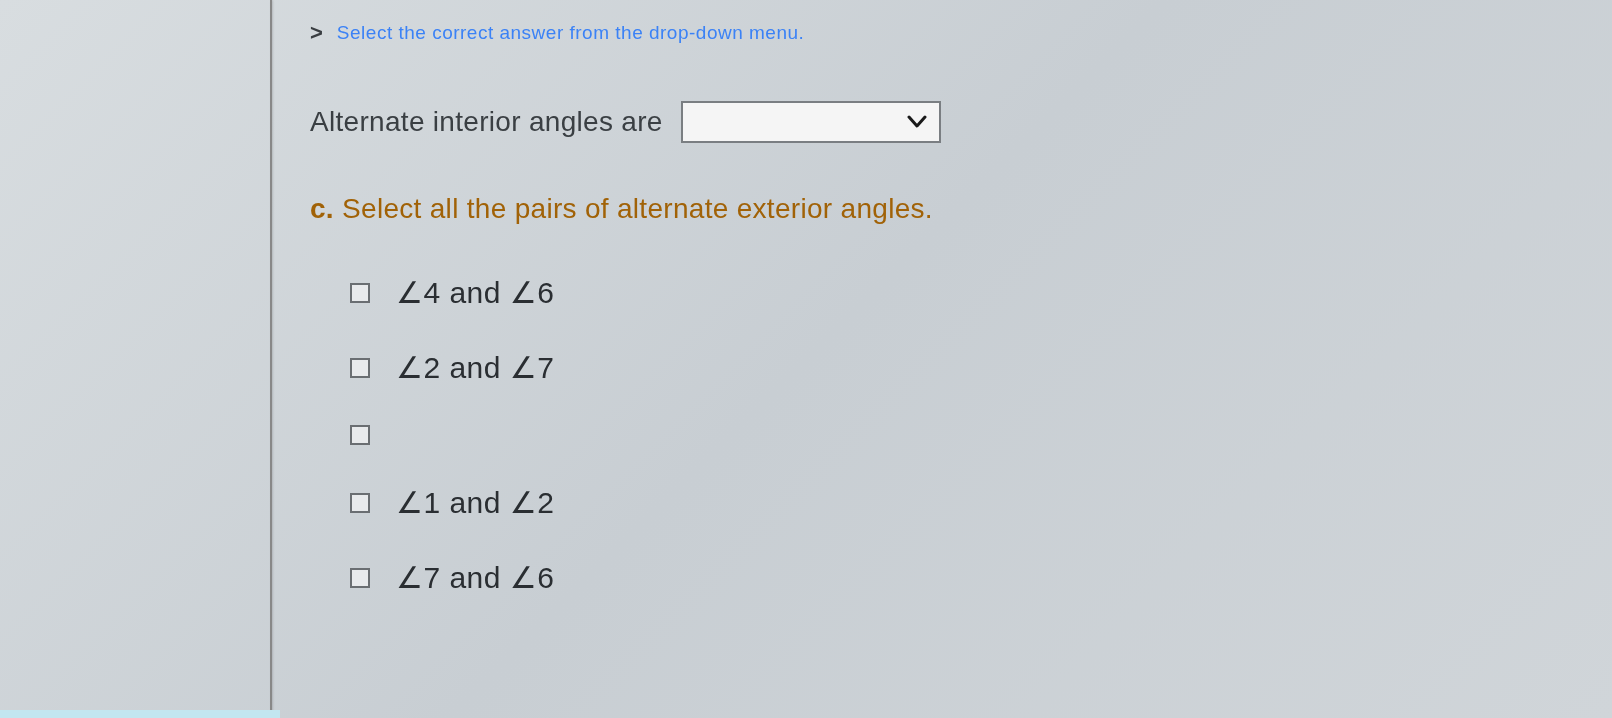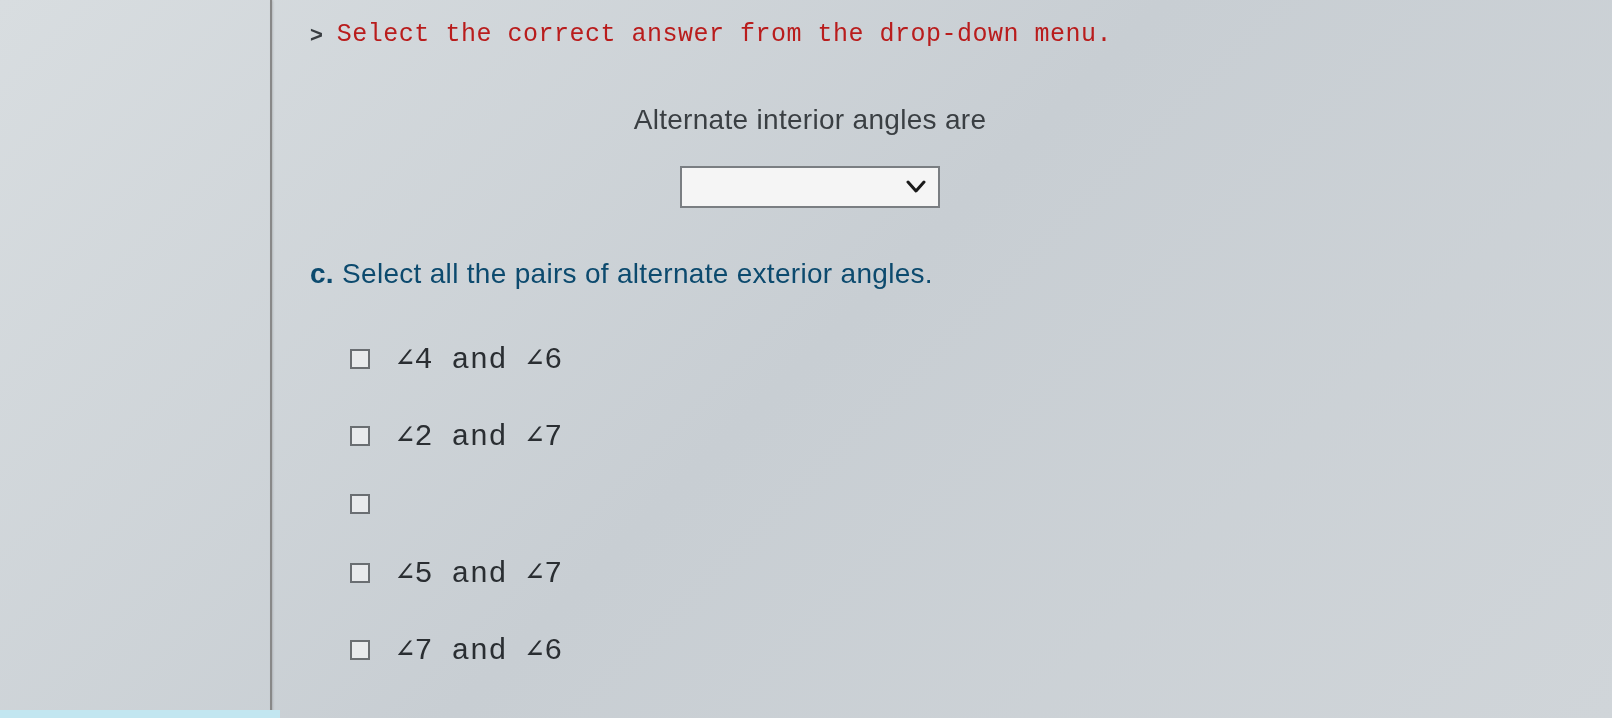--- a/index.html
+++ b/index.html
@@ -36,31 +36,29 @@
       align-items: center;
       gap: 14px;
       margin-bottom: 55px;
     }
     .chevron {
       font-size: 22px;
       color: #3a3e42;
       font-weight: bold;
     }
     .instruction-text {
-      font-size: 25px;
-      color: #b91c1c;
+      font-size: 19px;
+      color: #3b82f6;
       letter-spacing: 0.5px;
-      font-family: Liberation Mono, monospace;
     }
     .dropdown-row {
       display: flex;
       align-items: center;
-      gap: 30px;
+      gap: 18px;
       margin-bottom: 50px;
-      flex-direction: column;
     }
     .dropdown-label {
       font-size: 28px;
       color: #3a3f43;
       letter-spacing: 0.3px;
     }
     .dropdown {
       width: 260px;
       height: 42px;
       background: #f5f5f5;
@@ -71,21 +69,21 @@
       padding-right: 12px;
       cursor: pointer;
     }
     .dropdown-arrow {
       font-size: 22px;
       color: #1a1a1a;
       font-weight: bold;
     }
     .question-c {
       font-size: 28px;
-      color: #0c4a6e;
+      color: #a16207;
       margin-bottom: 50px;
       letter-spacing: 0.3px;
     }
     .question-c .label {
       font-weight: bold;
     }
     .checkbox-list {
       padding-left: 40px;
     }
     .checkbox-item {
@@ -102,21 +100,21 @@
       cursor: pointer;
       flex-shrink: 0;
     }
     .checkbox-text {
       font-size: 30px;
       color: #2a2e32;
       font-family: 'Times New Roman', serif;
       letter-spacing: 0.5px;
     }
     .angle-symbol {
-      font-family: Liberation Mono, monospace;
+      font-family: Liberation Sans, sans-serif;
       font-style: normal;
     }
     .bottom-edge {
       position: absolute;
       bottom: 0;
       left: 0;
       width: 280px;
       height: 8px;
       background: #c2e6f0;
     }
@@ -157,21 +155,21 @@
     </div>
     <div class="checkbox-item">
       <div class="checkbox"></div>
       <span class="checkbox-text angle-symbol">∠2 and ∠7</span>
     </div>
     <div class="checkbox-item">
       <div class="checkbox"></div>
     </div>
     <div class="checkbox-item">
       <div class="checkbox"></div>
-      <span class="checkbox-text angle-symbol">∠5 and ∠7</span>
+      <span class="checkbox-text angle-symbol">∠1 and ∠2</span>
     </div>
     <div class="checkbox-item">
       <div class="checkbox"></div>
       <span class="checkbox-text angle-symbol">∠7 and ∠6</span>
     </div>
   </div>
 
 </div>
 
 <div class="bottom-edge"></div>

